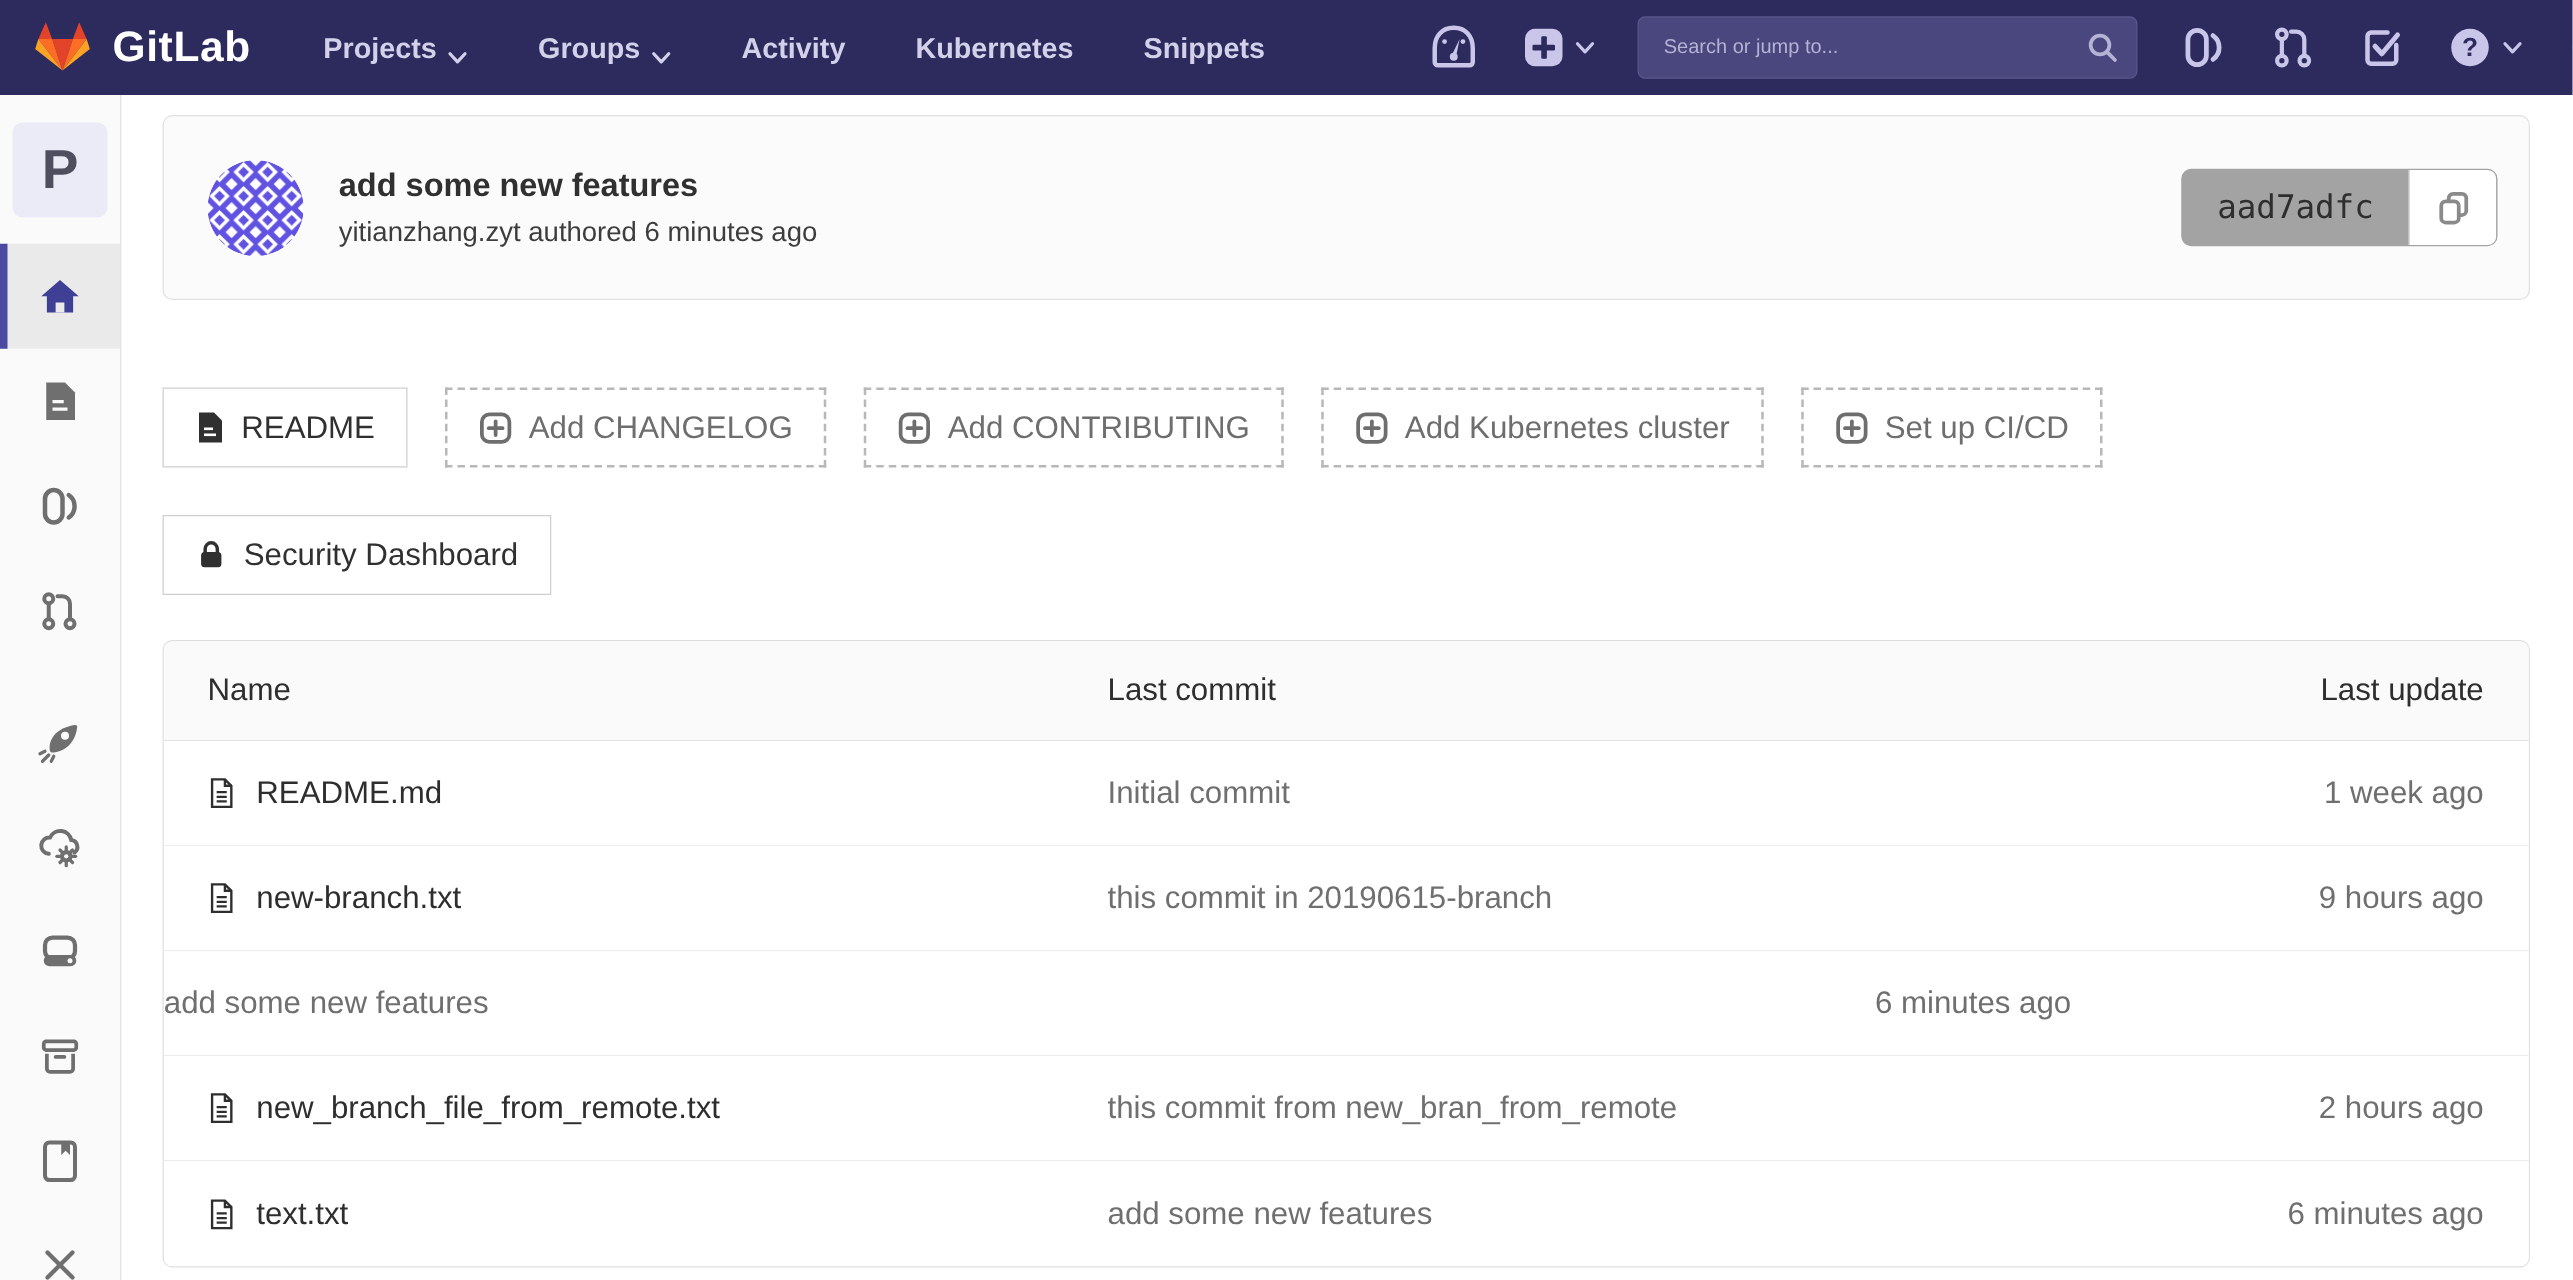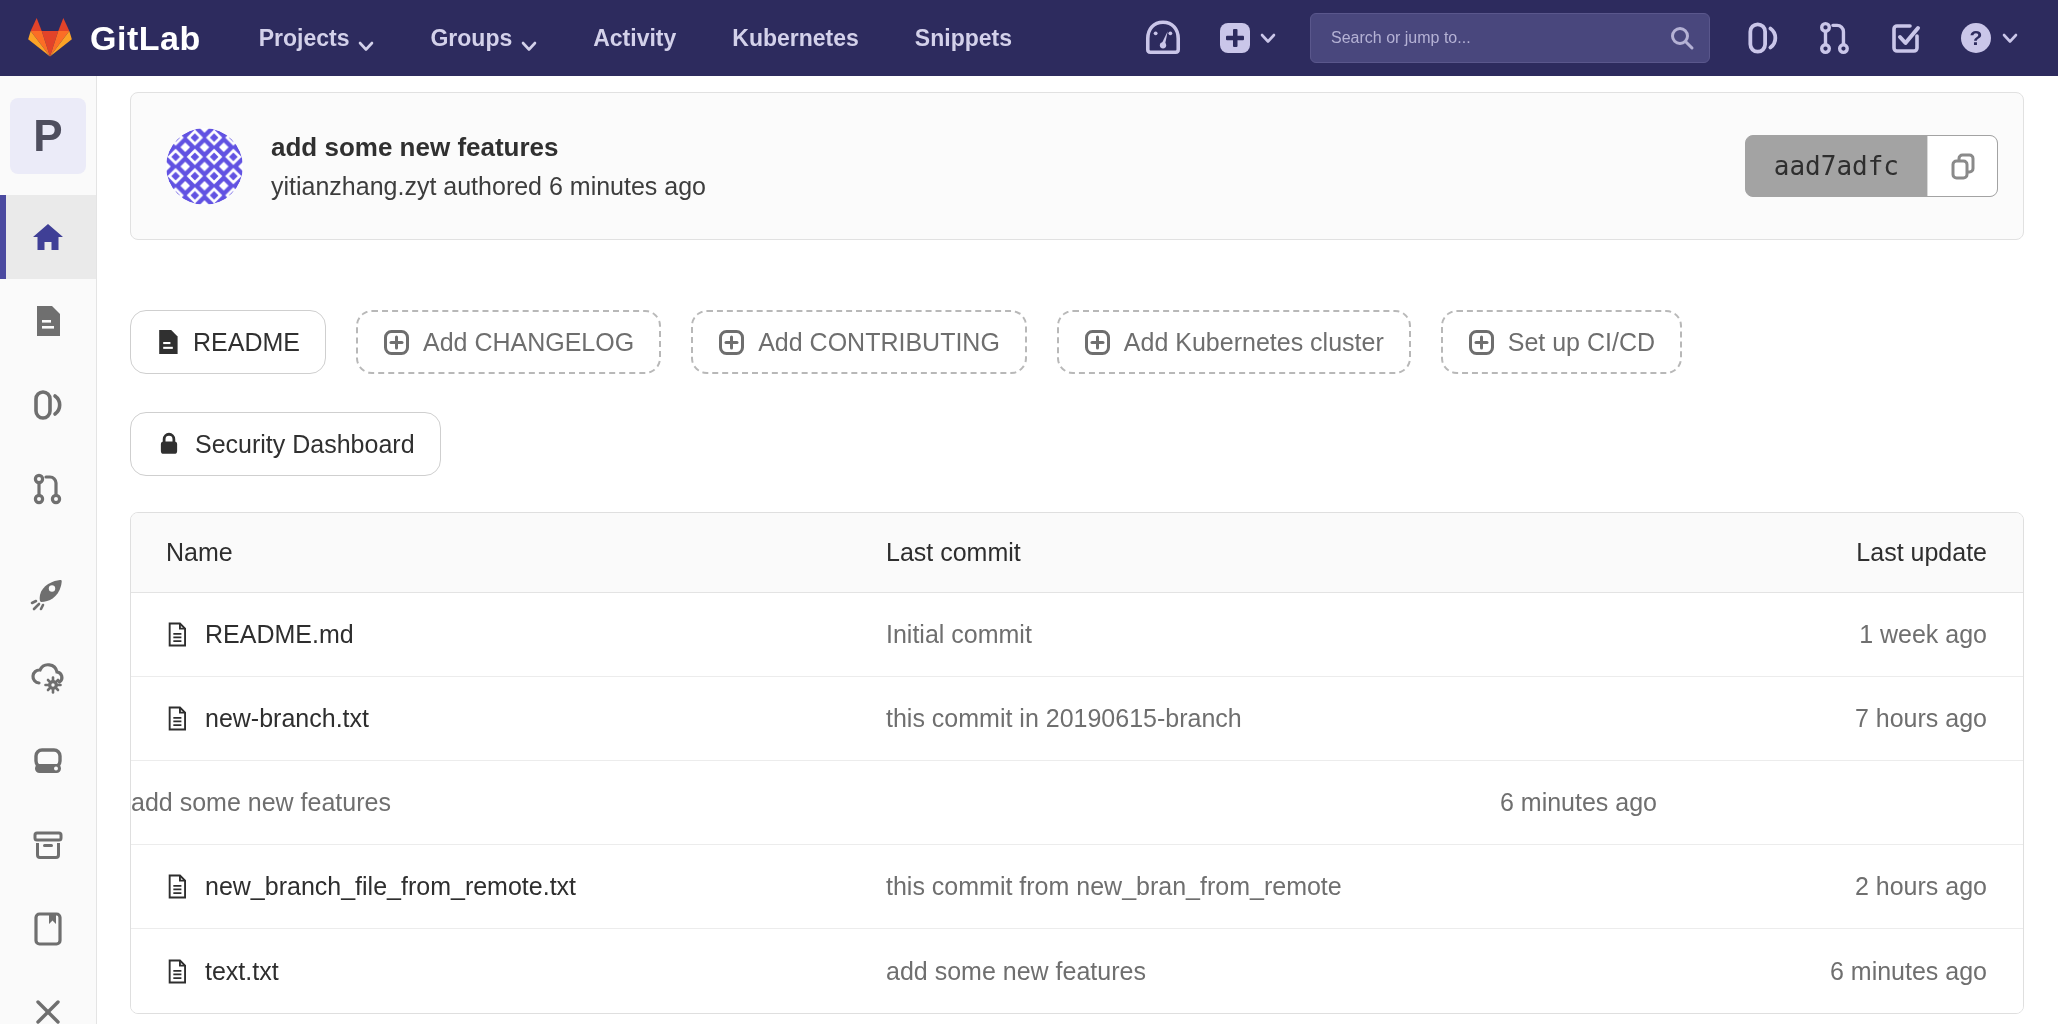--- a/index.html
+++ b/index.html
@@ -39,31 +39,31 @@
   .side-gap { height:20px; }
 
   
   .main { margin-left:97px; padding:92px 34px 0 33px; }
 
   .commit-panel { background:#fbfbfb; border:1px solid #e1e1e1; border-radius:8px;
     height:148px; display:flex; align-items:center; padding:0 25px 0 35px; }
   .commit-avatar { width:77px; height:77px; border-radius:50%; overflow:hidden; flex:0 0 77px; }
   .commit-texts { margin-left:28px; }
   .commit-title { font-size:26px; font-weight:700; color:#303030; }
-  .commit-meta { font-size:25px; color:#3d3d3d; margin-top:9px; }
+  .commit-meta { font-size:22px; color:#3d3d3d; margin-top:9px; }
   .sha-group { margin-left:auto; display:flex; border:1px solid #a3a3a3; border-radius:8px;
     overflow:hidden; background:#a3a3a3; }
   .sha-text { font-family:"DejaVu Sans Mono", monospace; font-size:26px; color:#2e2e2e;
     padding:0 28px; line-height:60px; }
   .sha-copy { width:70px; display:flex; align-items:center; justify-content:center;
     border-left:1px solid #d9d9d9; cursor:pointer; background:#ffffff; }
 
   .actions-row { display:flex; gap:30px; margin-top:70px; }
   .btn { height:64px; display:inline-flex; align-items:center; gap:13px; padding:0 25px;
-    background:#ffffff; border-radius:16px; font-size:25px; cursor:pointer; white-space:nowrap; }
+    background:#ffffff; border-radius:0; font-size:25px; cursor:pointer; white-space:nowrap; }
   .btn-solid { border:1px solid #cfcfcf; color:#303030; font-weight:400; }
   .btn-dashed { border:2px dashed #b8b8b8; color:#6e6e6e; }
   .security-row { margin-top:38px; }
 
   
   .file-table { margin-top:36px; border:1px solid #dfdfdf; border-radius:8px; overflow:hidden; background:#fff; }
   .tgrid { display:grid; grid-template-columns:755px 1fr 330px; align-items:center; }
   .thead { background:#fafafa; height:80px; border-bottom:1px solid #e3e3e3;
     font-size:25px; color:#2e2e2e; }
   .trow { height:84px; font-size:25px; border-bottom:1px solid #ececec; background:#fff; }
@@ -390,21 +390,21 @@
         <svg width="22" height="27" viewBox="0 0 30 34">
           <path d="M5 2 H19 L26 9 V32 H5 Z" fill="none" stroke="#2e2e2e" stroke-width="2.6"></path>
           <path d="M19 2 V9 H26" fill="none" stroke="#2e2e2e" stroke-width="2.6"></path>
           <line x1="10" y1="16" x2="21" y2="16" stroke="#2e2e2e" stroke-width="2.4"></line>
           <line x1="10" y1="21" x2="21" y2="21" stroke="#2e2e2e" stroke-width="2.4"></line>
           <line x1="10" y1="26" x2="21" y2="26" stroke="#2e2e2e" stroke-width="2.4"></line>
         </svg>
         <span class="filelink">new-branch.txt</span>
       </span>
       <span class="cell-commit filelink">this commit in 20190615-branch</span>
-      <span class="cell-update">7 hours ago</span>
+      <span class="cell-update">9 hours ago</span>
     </div>
 
     <div class="tgrid trow">
       <span class="cell-commit filelink">add some new features</span>
       <span class="cell-update">6 minutes ago</span>
     </div>
 
     <div class="tgrid trow">
       <span class="cell-name">
         <svg width="22" height="27" viewBox="0 0 30 34">

